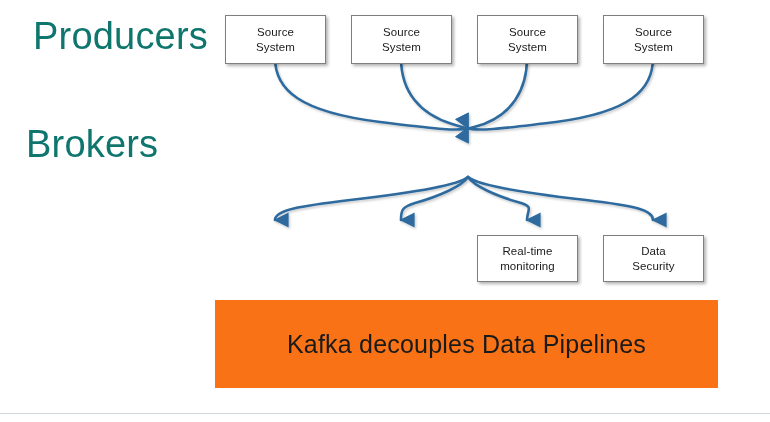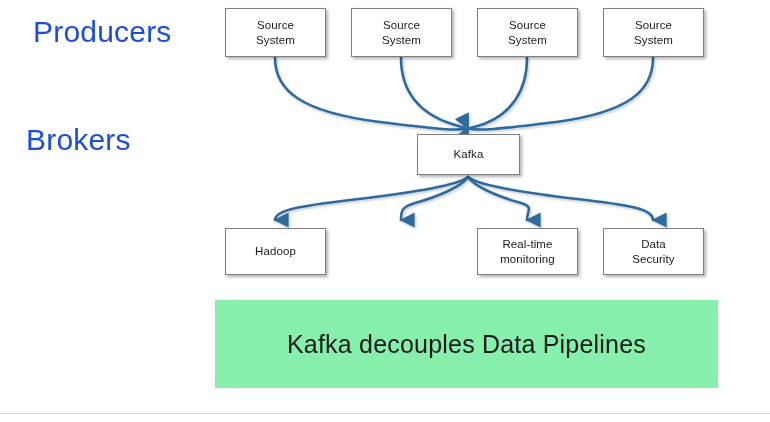--- a/index.html
+++ b/index.html
@@ -16,24 +16,24 @@
     width: 770px;
     height: 422px;
     background: #ffffff;
     overflow: hidden;
   }
 
   
   .section-label {
     position: absolute;
     font-family: "Liberation Sans", sans-serif;
-    font-size: 30px;
+    font-size: 38px;
     font-weight: 400;
     letter-spacing: 0.2px;
-    color: #1d4ed8;
+    color: #0f766e;
     white-space: nowrap;
     line-height: 1;
   }
   #label-producers { left: 33px; top: 17px; }
   #label-brokers   { left: 26px; top: 125px; }
   #label-consumers { left: 33px; top: 234px; }
 
   
   .node {
     position: absolute;
@@ -43,20 +43,21 @@
     box-shadow: 2px 2px 3px rgba(0,0,0,0.30);
     display: flex;
     align-items: center;
     justify-content: center;
     text-align: center;
     font-family: "Liberation Sans", sans-serif;
     font-size: 11.5px;
     line-height: 1.28;
     color: #1a1a1a;
     letter-spacing: 0.1px;
+    margin-top: 7px;
   }
   .node-label { display: block; white-space: pre-line; }
 
   .producer-node { width: 101px; height: 49px; top: 8px; }
   .consumer-node { width: 101px; height: 47px; top: 228px; }
 
   .col-1 { left: 225px; }
   .col-2 { left: 351px; }
   .col-3 { left: 477px; }
   .col-4 { left: 603px; }
@@ -78,21 +79,21 @@
     pointer-events: none;
   }
 
   
   #banner {
     position: absolute;
     left: 215px;
     top: 300px;
     width: 503px;
     height: 88px;
-    background: #86efac;
+    background: #f97316;
     display: flex;
     align-items: center;
     justify-content: center;
   }
   #banner-text {
     font-family: "Liberation Sans", sans-serif;
     font-size: 25px;
     font-weight: 400;
     color: #1a1a1a;
     letter-spacing: 0.2px;
@@ -157,27 +158,21 @@
   </div>
   <div class="node producer-node col-3">
     <span class="node-label">Source
 System</span>
   </div>
   <div class="node producer-node col-4">
     <span class="node-label">Source
 System</span>
   </div>
 
-  <div id="node-kafka" class="node">
-    <span class="node-label">Kafka</span>
-  </div>
 
-  <div class="node consumer-node col-1">
-    <span class="node-label">Hadoop</span>
-  </div>
   <div class="node consumer-node col-3">
     <span class="node-label">Real-time
 monitoring</span>
   </div>
   <div class="node consumer-node col-4">
     <span class="node-label">Data
 Security</span>
   </div>
 
   <div id="banner">

